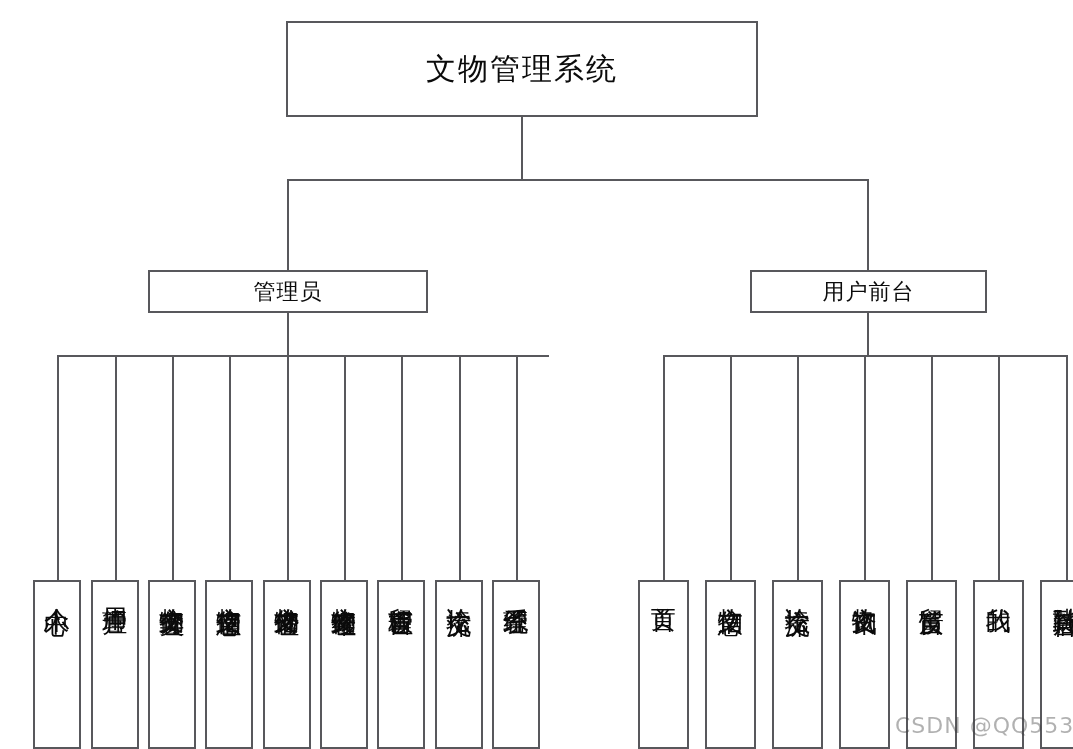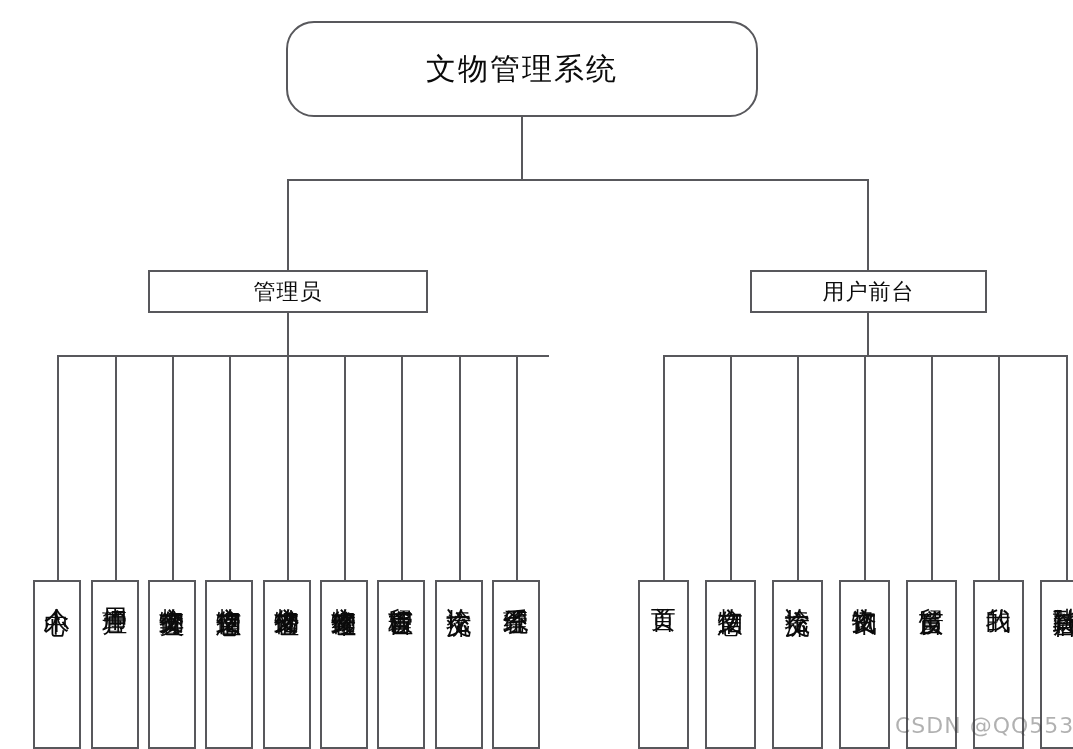--- a/index.html
+++ b/index.html
@@ -26,21 +26,20 @@
     border: 2px solid #58585c;
     background: #ffffff;
     display: flex;
     align-items: center;
     justify-content: center;
     color: #0b0b0b;
   }
   .node-box.root {
     font-size: 30px;
     letter-spacing: 2px;
-    border-radius: 28px;
   }
   .node-box.branch {
     font-size: 22px;
     letter-spacing: 1px;
   }
   
   .node-box.leaf {
     border-width: 2px;
     align-items: flex-start;
     justify-content: center;

